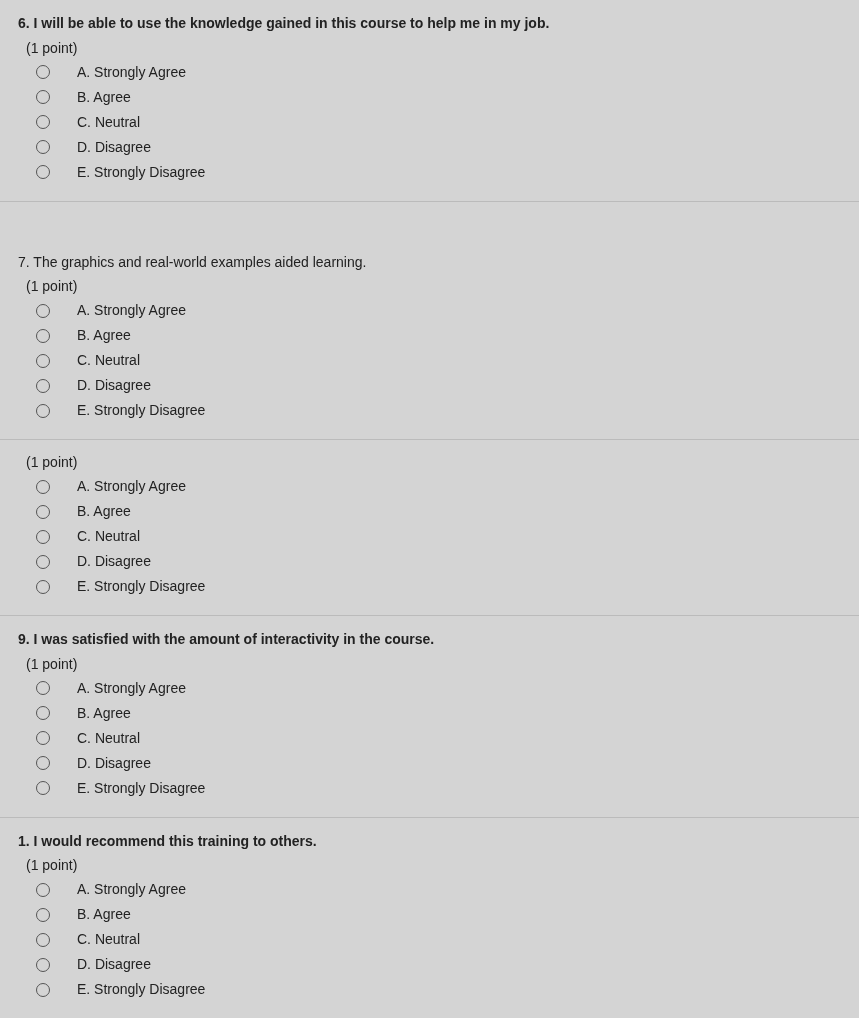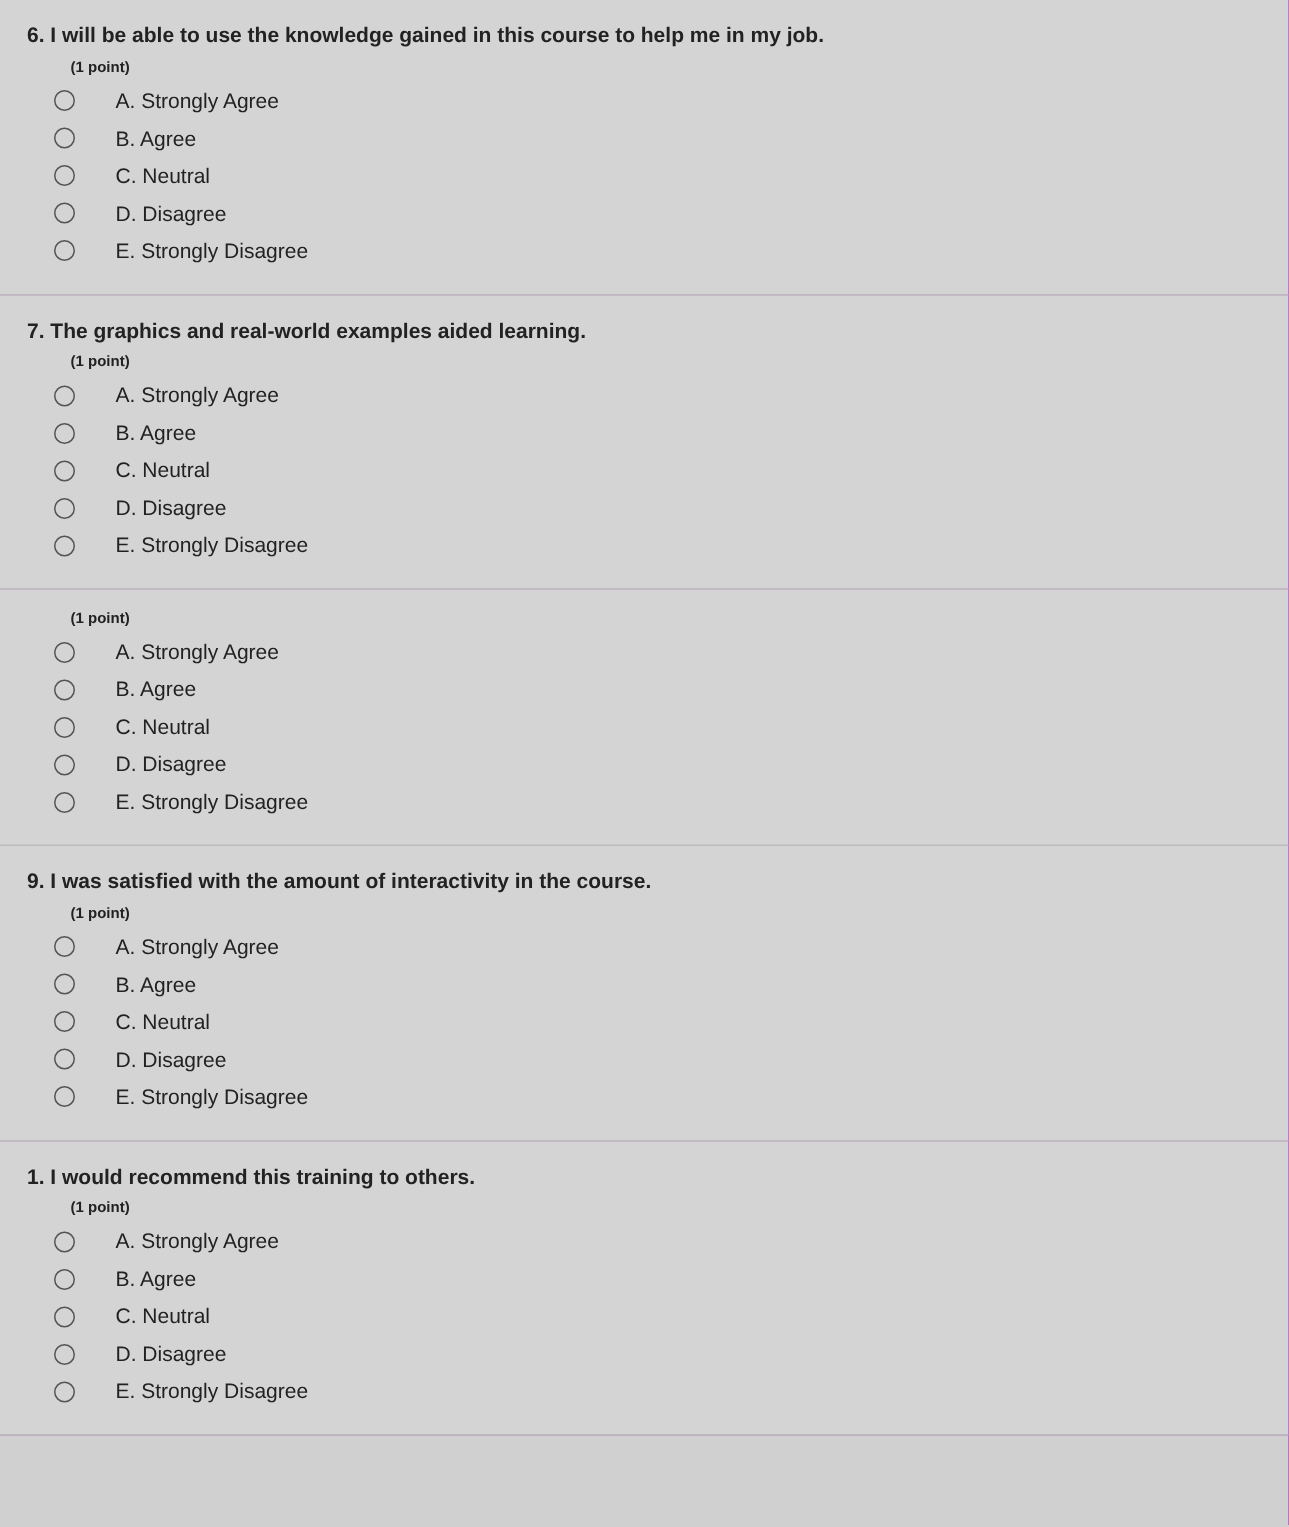--- a/index.html
+++ b/index.html
@@ -11,43 +11,43 @@
     body {
       background-color: #d0d0d0;
       font-family: Arial, sans-serif;
       font-size: 14px;
       color: #222;
       width: 859px;
       min-height: 1018px;
     }
 
     .page-container {
-      background-color: #a21caf;
+      background-color: #701a75;
       padding: 0;
       width: 859px;
     }
 
     .question-block {
       background-color: #d4d4d4;
       padding: 14px 18px 14px 18px;
       border-bottom: 1px solid #bbb;
     }
 
     .question-title {
       font-weight: bold;
       font-size: 14px;
       margin-bottom: 6px;
       line-height: 1.4;
     }
 
     .points-label {
-      font-weight: bold;
-      font-size: 10px;
+      font-weight: normal;
+      font-size: 14px;
       margin-bottom: 6px;
-      margin-left: 29px;
+      margin-left: 8px;
     }
 
     .options-list {
       list-style: none;
       margin-left: 18px;
     }
 
     .options-list li {
       display: flex;
       align-items: center;
@@ -97,21 +97,21 @@
           <span class="radio-circle"></span>
           <span class="option-text">D. Disagree</span>
         </li>
         <li>
           <span class="radio-circle"></span>
           <span class="option-text">E. Strongly Disagree</span>
         </li>
       </ul>
     </div>
     <div class="question-block">
-      <div class="question-title" style="font-weight: bold;"><span>7.</span> The graphics and real-world examples aided learning.</div>
+      <div class="question-title" style="font-weight: normal; margin-top: 37px;"><span>7.</span> The graphics and real-world examples aided learning.</div>
       <div class="points-label">(1 point)</div>
       <ul class="options-list">
         <li>
           <span class="radio-circle"></span>
           <span class="option-text">A. Strongly Agree</span>
         </li>
         <li>
           <span class="radio-circle"></span>
           <span class="option-text">B. Agree</span>
         </li>

